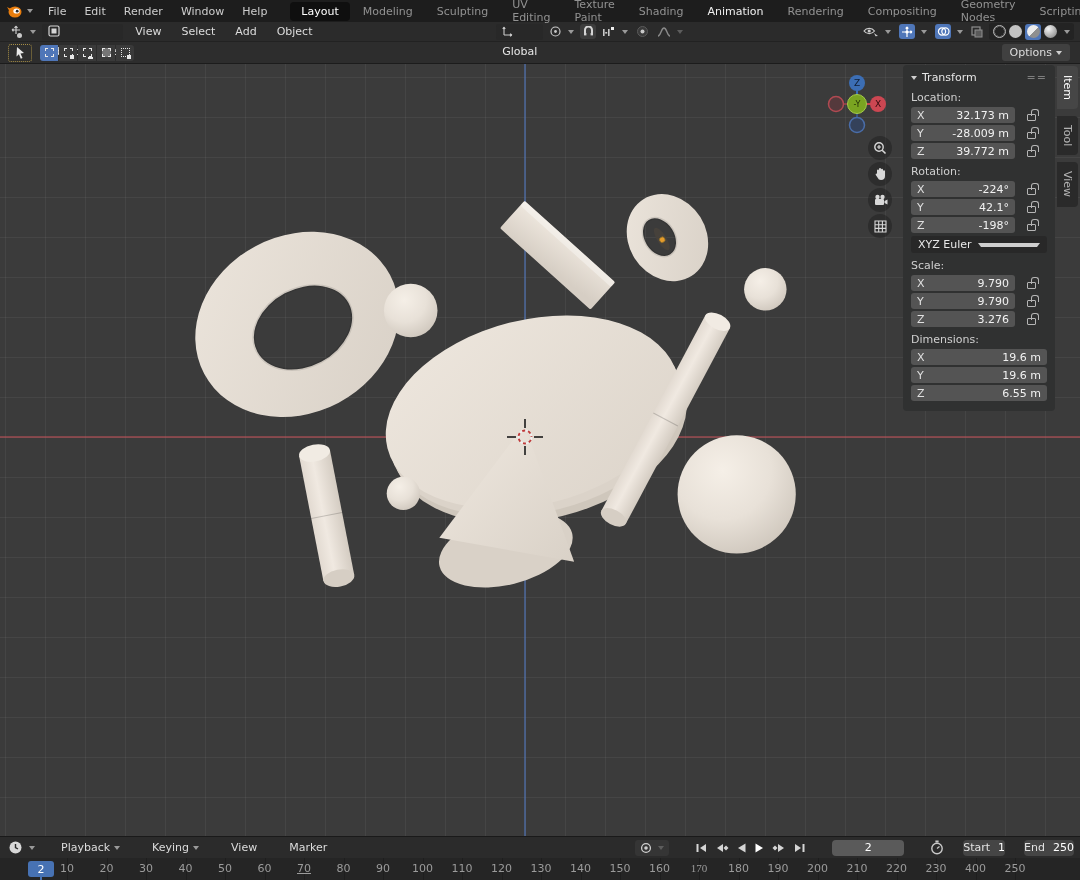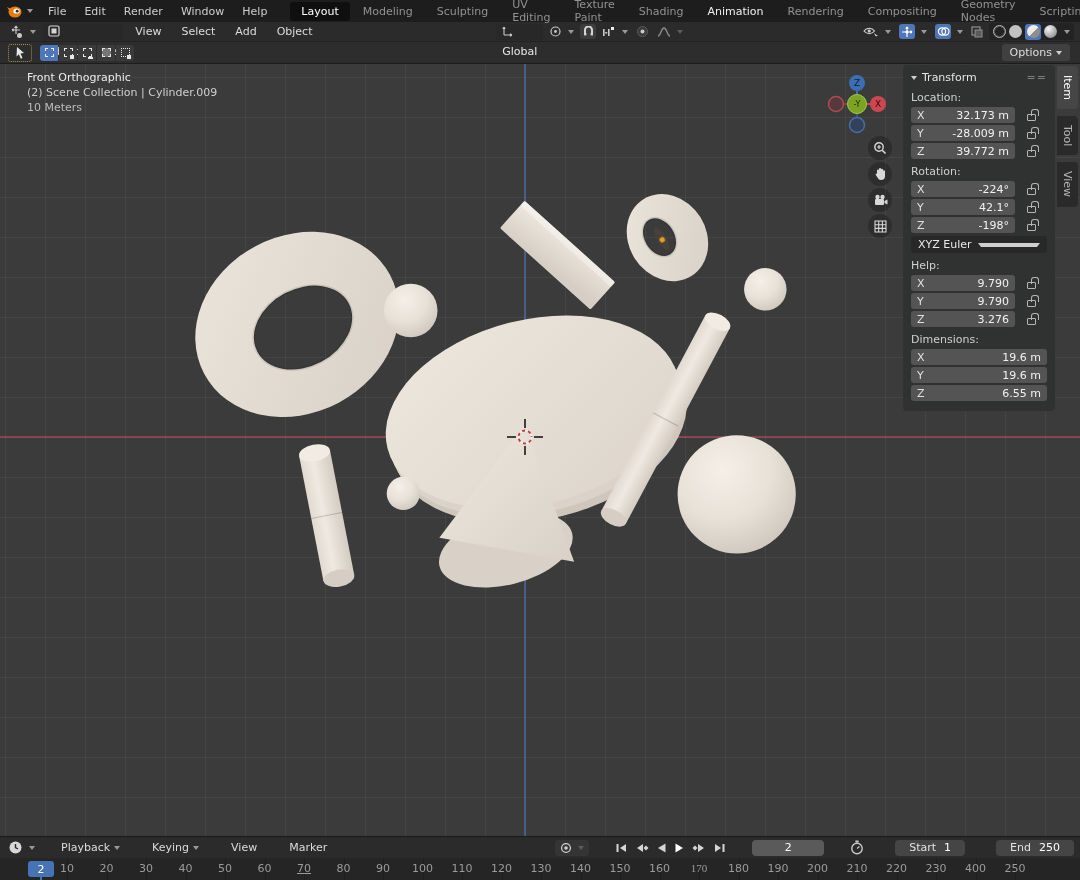--- a/index.html
+++ b/index.html
@@ -99,21 +99,21 @@
   
   .timeline { height:22px; background:#2b2b2b; border-top:1px solid #1a1a1a;
     display:flex; align-items:center; padding:0 6px; gap:16px; }
   .timeline .menu { padding:0 8px; color:#dcdcdc; display:flex; align-items:center; }
   .timeline .spacer { flex:1; }
   .transport { display:flex; align-items:center; gap:7px; margin:0 10px; }
   .autokey { display:flex; align-items:center; gap:2px; background:#353535; border-radius:3px; padding:2px 5px; }
   .framefld { background:#5a5a5a; border-radius:4px; width:72px; height:16px; color:#fff;
     display:flex; align-items:center; justify-content:center; margin-right:10px; }
   .sepill { background:#454545; border-radius:4px; height:16px; display:flex; align-items:center;
-    gap:8px; padding:0 14px; color:#e2e2e2; margin-left:15px; }
+    gap:8px; padding:0 0; color:#e2e2e2; margin-left:3px; }
   .sepill b { font-weight:normal; color:#fff; }
   .ruler { height:22px; background:#252525; position:relative; }
   .tick { position:absolute; top:4px; transform:translateX(-50%); color:#9b9b9b; }
   .tline { position:absolute; top:0; bottom:0; width:1px; background:rgba(0,0,0,0.18); }
   .cfbadge { position:absolute; left:28px; top:3px; width:26px; height:16px; background:#4772b3;
     border-radius:3px; color:#fff; display:flex; align-items:center; justify-content:center; }
   .playline { position:absolute; left:40px; top:19px; height:3px; width:2px; background:#4772b3; }
 
   svg.gl { display:block; }
 </style>
@@ -381,25 +381,20 @@
           <ellipse cx="309" cy="484" rx="17" ry="9.18" fill="#f1ebe3"></ellipse>
           <ellipse cx="309" cy="622" rx="17" ry="9.18" fill="#d6cec4"></ellipse>
           <line x1="292" y1="553" x2="326" y2="553" stroke="rgba(0,0,0,0.18)" stroke-width="1.2"></line>
         </g>
         <g>
           <circle cx="392" cy="529" r="18" fill="url(#gSph)"></circle>
         </g>
       </g>
   </svg>
 
-  <div class="vtext">
-    <div class="vt1">Front Orthographic</div>
-    <div class="vt2">(2) Scene Collection | Cylinder.009</div>
-    <div class="vt3">10 Meters</div>
-  </div>
 
   <svg class="navgiz" width="64" height="64" viewBox="0 0 64 64">
     <line x1="32" y1="32" x2="32" y2="13" stroke="#3c6eb4" stroke-width="2"></line>
     <line x1="32" y1="32" x2="32" y2="51" stroke="rgba(60,110,180,0.55)" stroke-width="2"></line>
     <line x1="32" y1="32" x2="51" y2="32" stroke="#c8444e" stroke-width="2"></line>
     <line x1="32" y1="32" x2="13" y2="32" stroke="rgba(200,68,78,0.55)" stroke-width="2"></line>
     <circle cx="32" cy="11" r="8" fill="#3c6eb4"></circle>
     <text x="32" y="14" font-size="9" fill="#0f1d33" text-anchor="middle" font-family="DejaVu Sans">Z</text>
     <circle cx="53" cy="32" r="8" fill="#cc4752"></circle>
     <text x="53" y="35" font-size="9" fill="#33090d" text-anchor="middle" font-family="DejaVu Sans">X</text>
@@ -509,21 +504,21 @@
         <span class="lockw">
           <span class="lock"></span>
         </span>
       </div>
 
     <div class="fld-dd">
       <span>XYZ Euler</span>
         <span class="caret lite"></span>
     </div>
 
-    <div class="sec">Help:</div>
+    <div class="sec">Scale:</div>
     <div class="frow">
         <div class="fld">
           <span class="ax">X</span>
           <span class="val">9.790</span>
         </div>
         <span class="lockw">
           <span class="lock"></span>
         </span>
       </div>
     <div class="frow">

